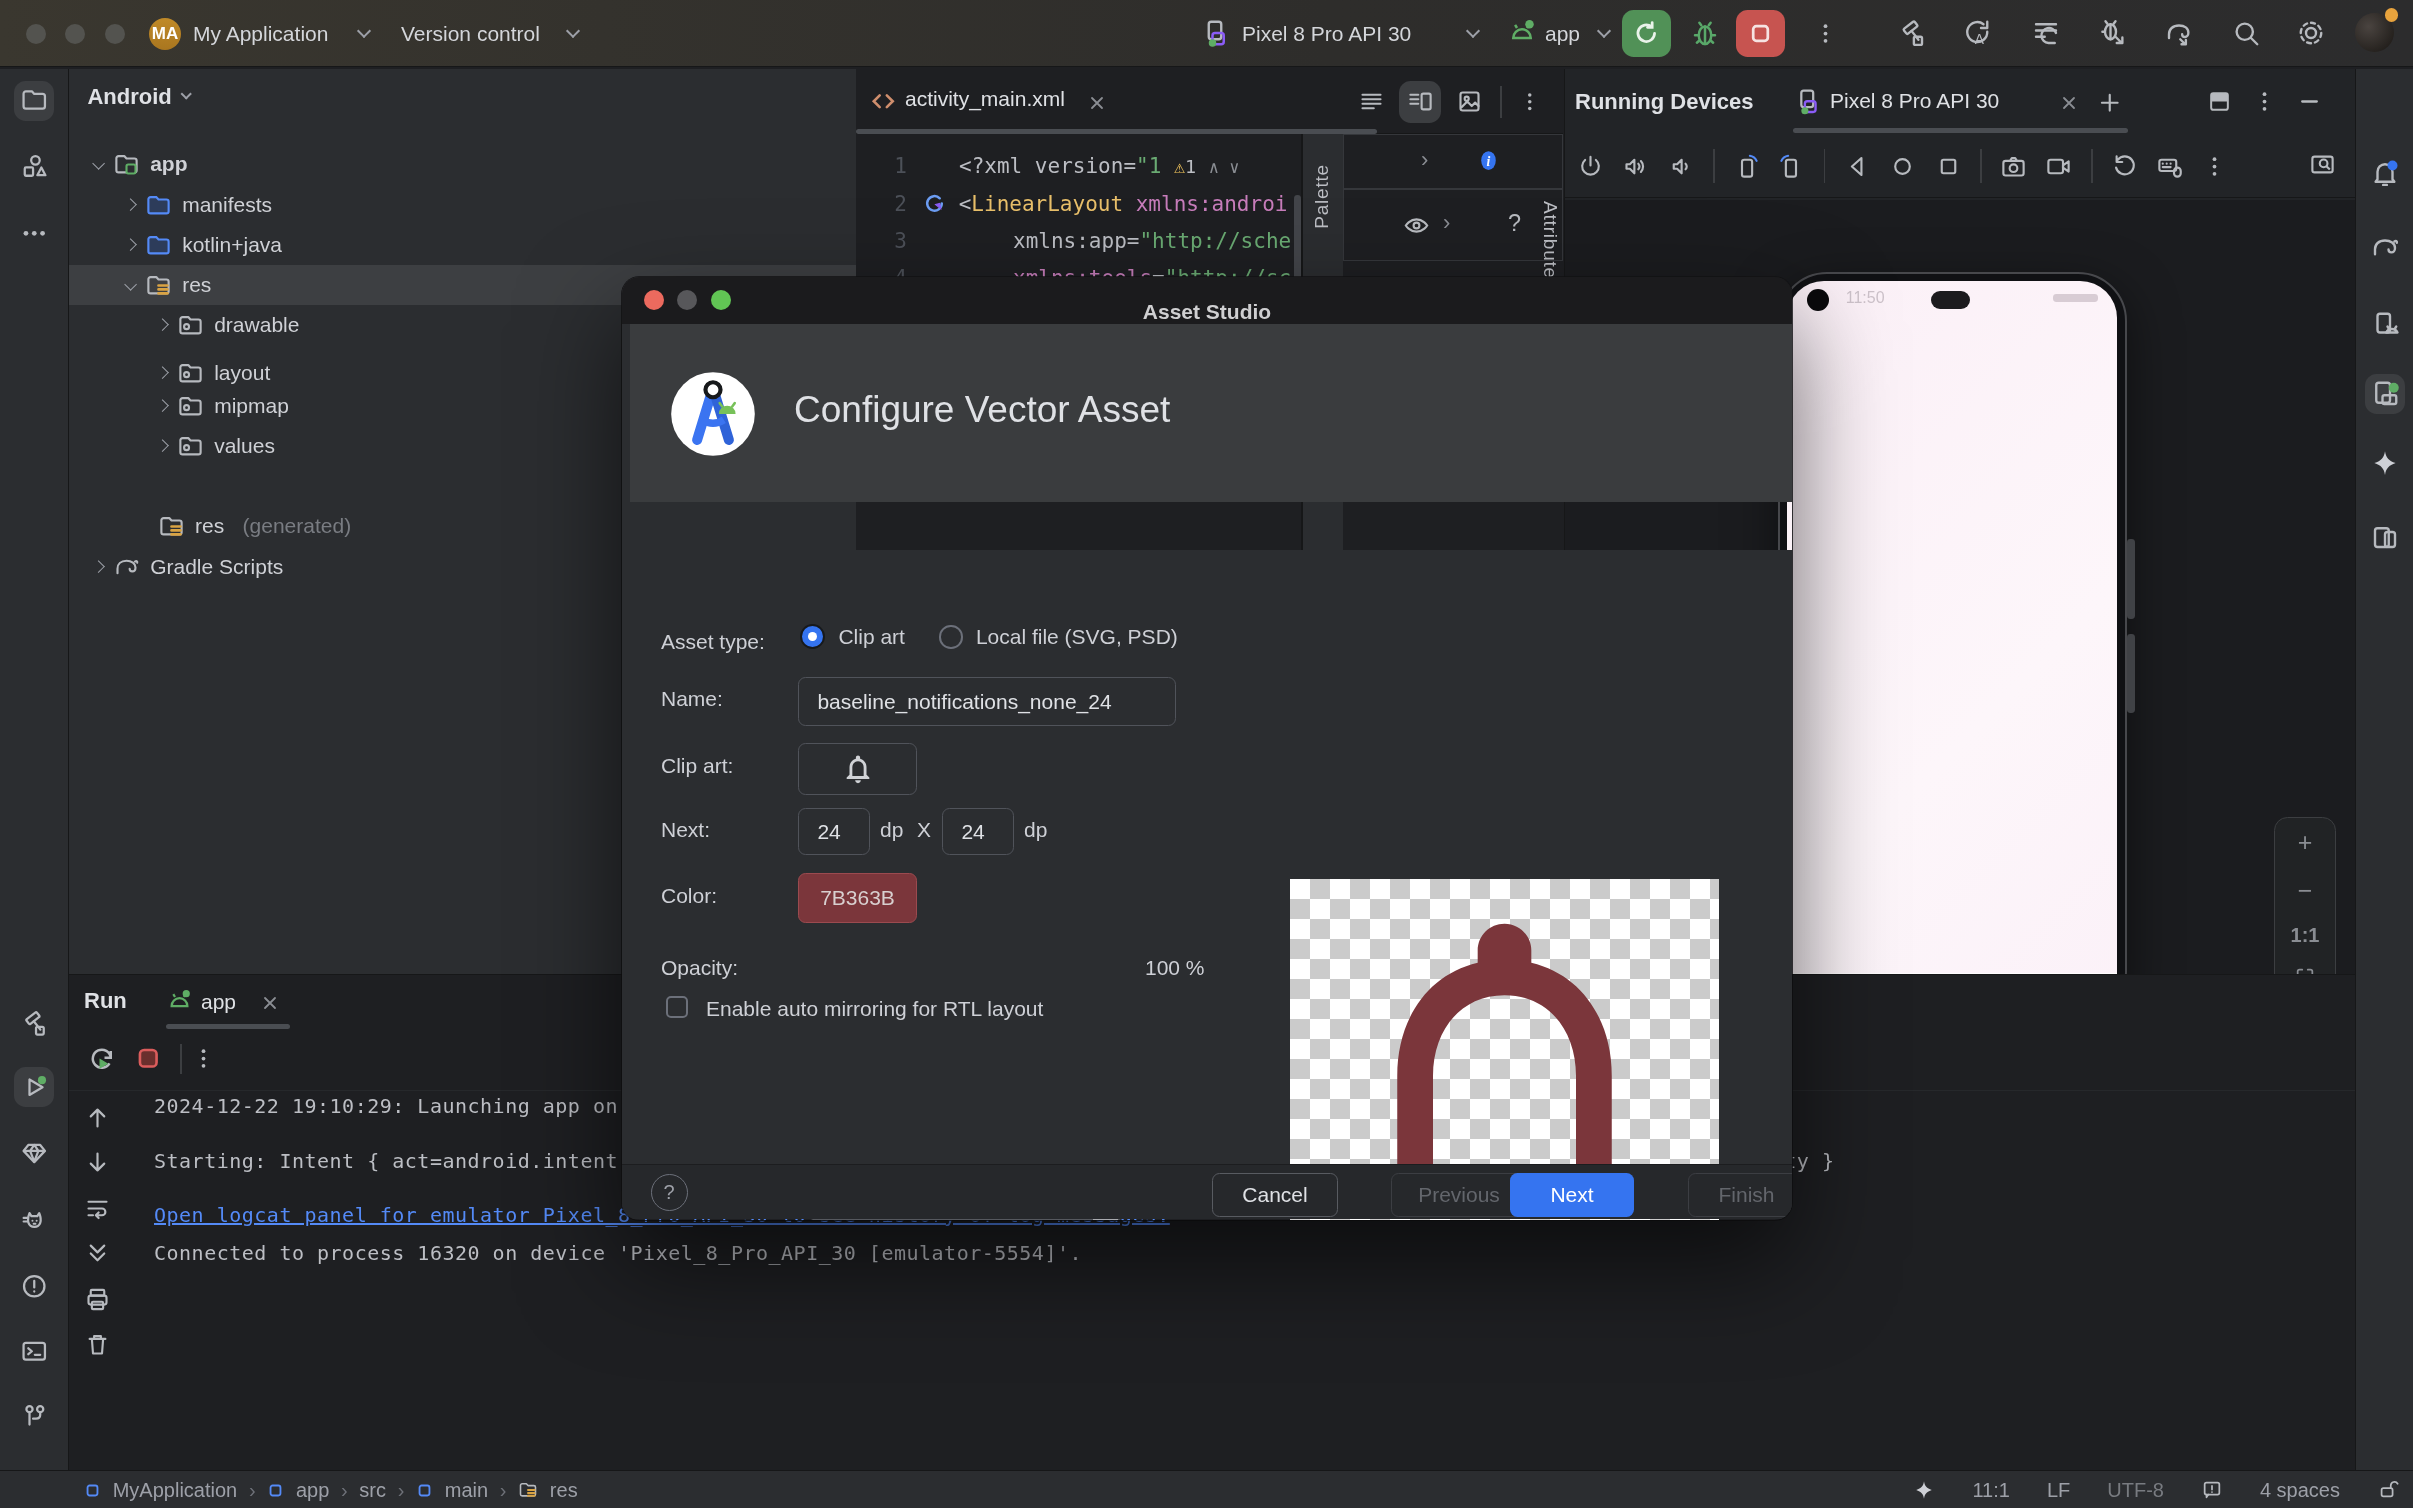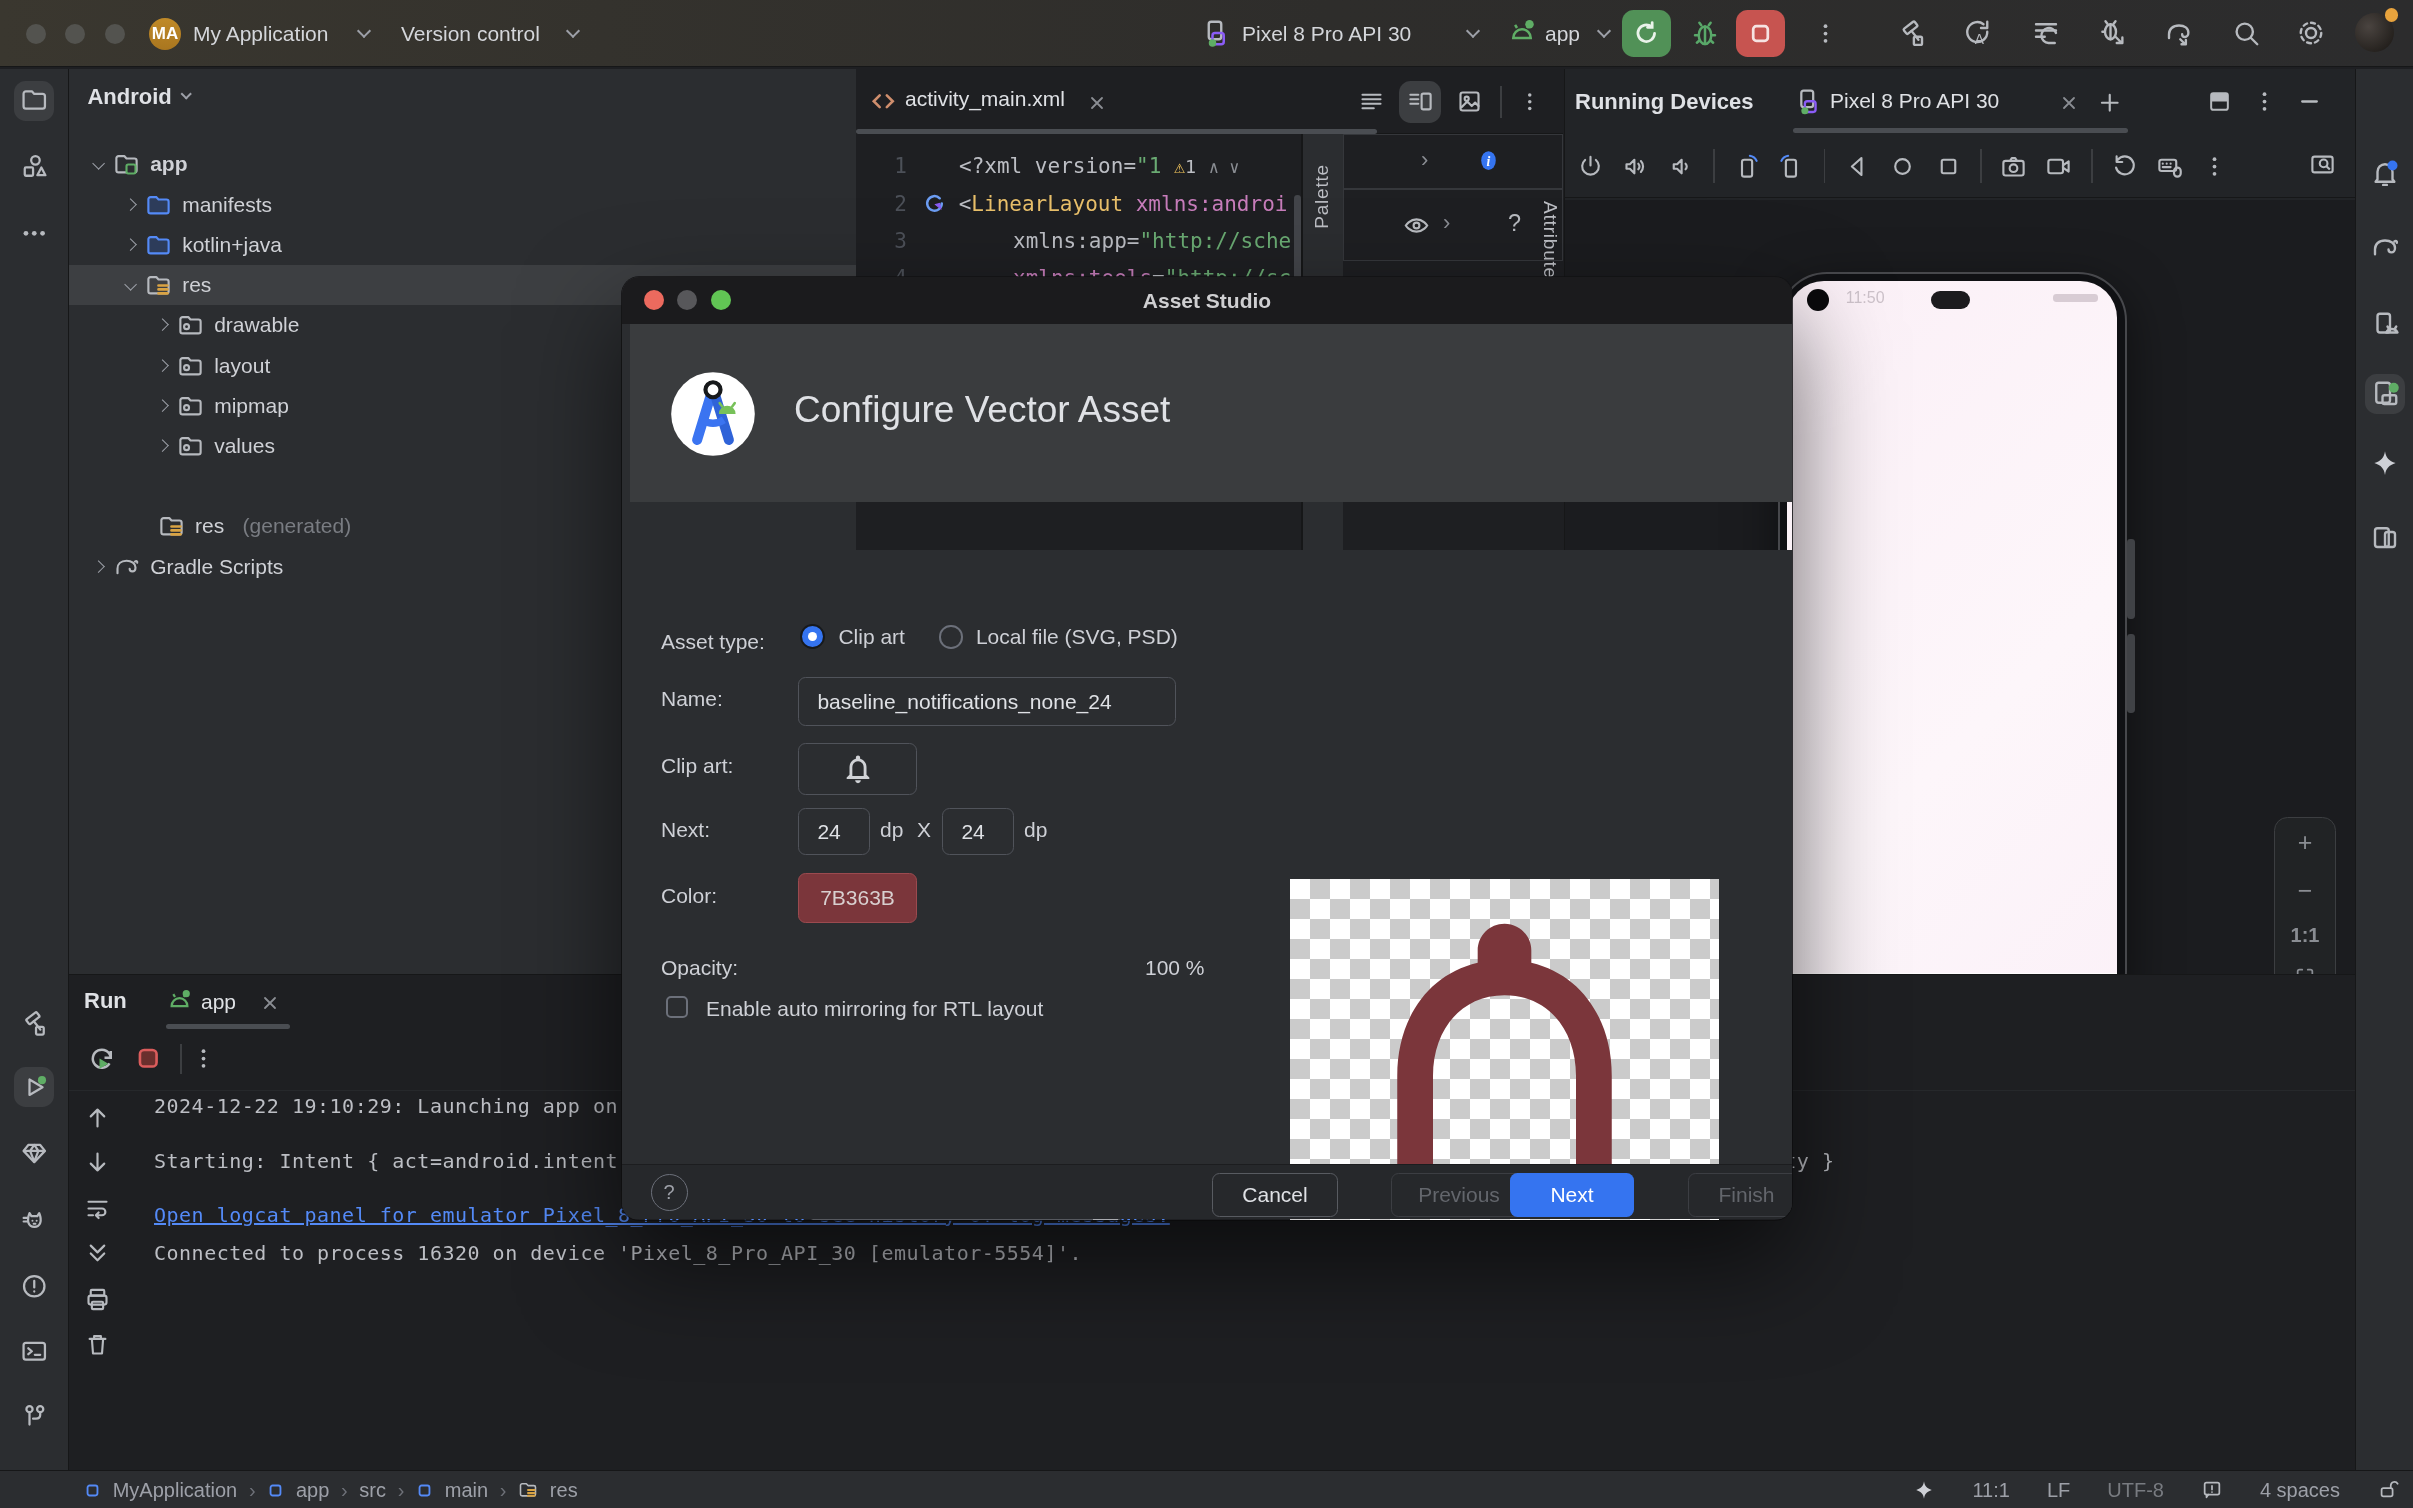--- a/index.html
+++ b/index.html
@@ -83,21 +83,21 @@
   #statusbar { left:0; top:1470px; width:2413px; height:39px; background:#2b2d30;
       border-top:1.7px solid #161718; display:flex; align-items:center; }
   #crumbs { position:absolute; left:84px; display:flex; align-items:center; gap:11.7px;
       color:#9da0a8; font-size:20px; }
   #sbright { position:absolute; right:14px; display:flex; align-items:center; gap:37px;
       color:#9da0a8; font-size:20px; }
 
   
   #dialog { left:622px; top:277px; width:1170px; height:943px; border-radius:17px;
       box-shadow:0 42px 101px rgba(0,0,0,.6), 0 0 0 0.8px #141416; z-index:50; overflow:hidden; }
-  #dlg-titlebar { height:47px; background:#1b1b1d; display:flex; align-items:center; justify-content:center; }
+  #dlg-titlebar { height:47px; background:#1b1b1d; display:flex; align-items:flex-end; justify-content:center; }
   #dlg-titlebar .t { color:#cfcfd1; font-weight:700; font-size:21px; }
   .dtl { position:absolute; top:13.4px; width:20px; height:20px; border-radius:50%; }
   #dlg-header { position:absolute; top:47px; left:8px; width:1170px; height:178px; background:#3a3c3e; }
   #dlg-body { position:absolute; top:225px; left:0; width:1170px; height:662px; background:#2b2d30;margin-top:48px; }
   #dlg-footer { position:absolute; top:887px; left:0; width:1170px; height:55px; background:#26282b; border-top:1.7px solid #1c1d1f; }
   .flabel { position:absolute; left:39px; color:#ced0d6; font-size:21px; }
   .field { position:absolute; background:transparent; border:1.7px solid #50535a; border-radius:7.5px;
       color:#dfe1e5; font-size:21px; display:flex; align-items:center; }
   .radio-on { width:25px; height:25px; border-radius:50%; background:#3574f0; border:2.5px solid #17191b;
       display:flex; align-items:center; justify-content:center; }
@@ -335,21 +335,21 @@
       <span>res</span>
     </div>
     <div class="trow abs" style="top:236px; padding-left:89px">
       <span class="tchv right"></span>
       <svg width="27" height="27" viewBox="0 0 24 24" class="ic">
           <path d="M3 6.5A2 2 0 0 1 5 4.5h5l2 2.2h7a2 2 0 0 1 2 2V17a2 2 0 0 1-2 2H5a2 2 0 0 1-2-2z"></path>
           <circle cx="8.5" cy="13" r="2.2"></circle>
         </svg>
       <span>drawable</span>
     </div>
-    <div class="trow abs" style="top:277px; padding-left:89px">
+    <div class="trow abs" style="top:284px; padding-left:89px">
       <span class="tchv right"></span>
       <svg width="27" height="27" viewBox="0 0 24 24" class="ic">
           <path d="M3 6.5A2 2 0 0 1 5 4.5h5l2 2.2h7a2 2 0 0 1 2 2V17a2 2 0 0 1-2 2H5a2 2 0 0 1-2-2z"></path>
           <circle cx="8.5" cy="13" r="2.2"></circle>
         </svg>
       <span>layout</span>
     </div>
     <div class="trow abs" style="top:317px; padding-left:89px">
       <span class="tchv right"></span>
       <svg width="27" height="27" viewBox="0 0 24 24" class="ic">

